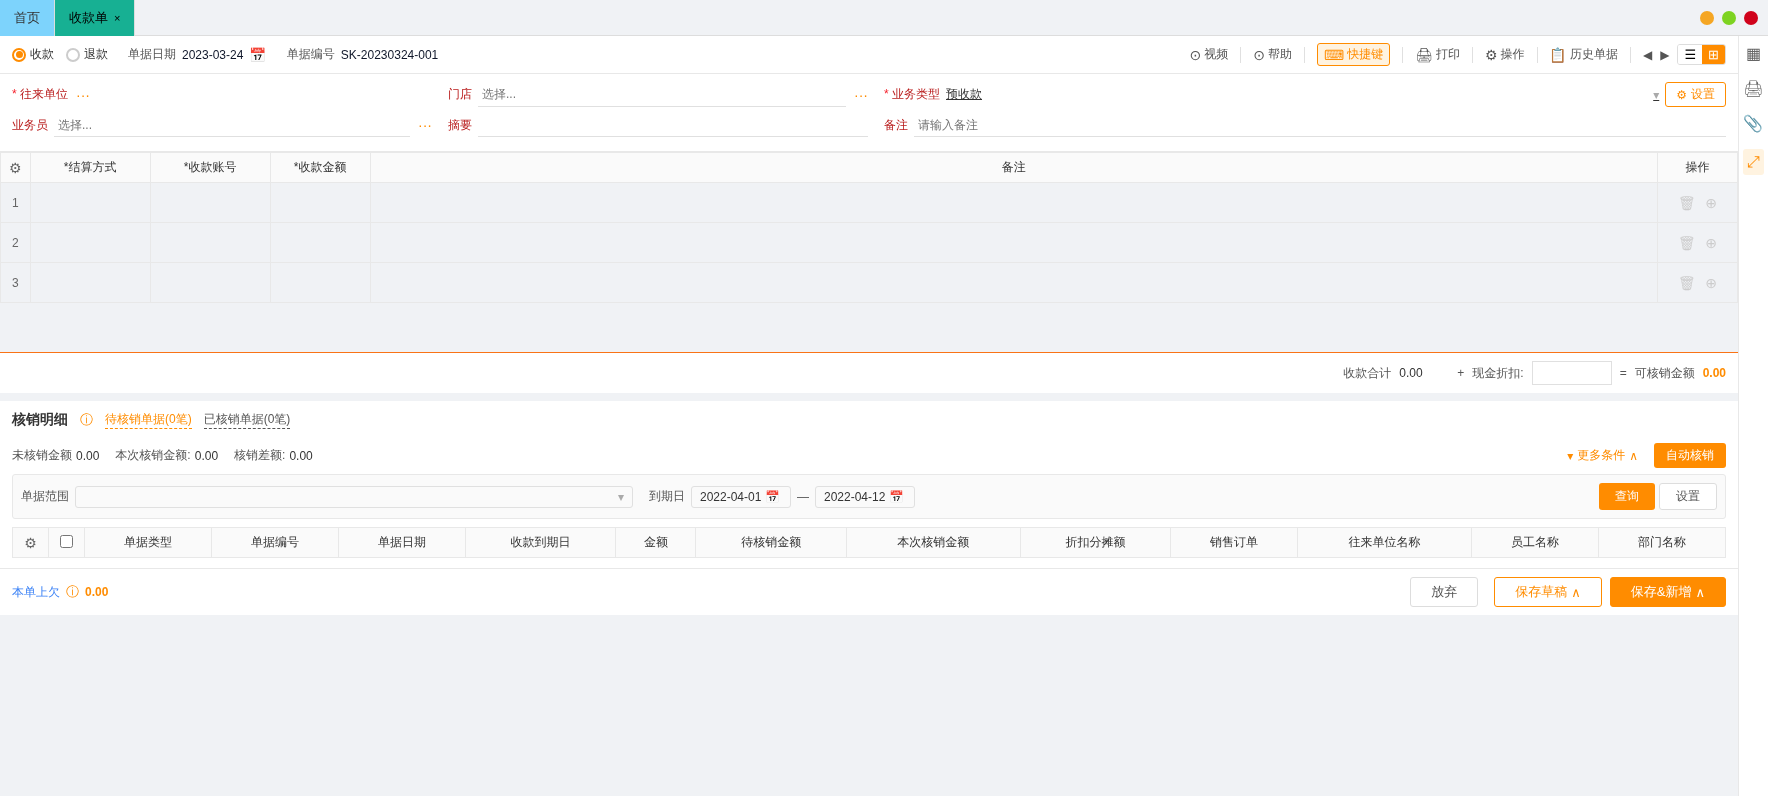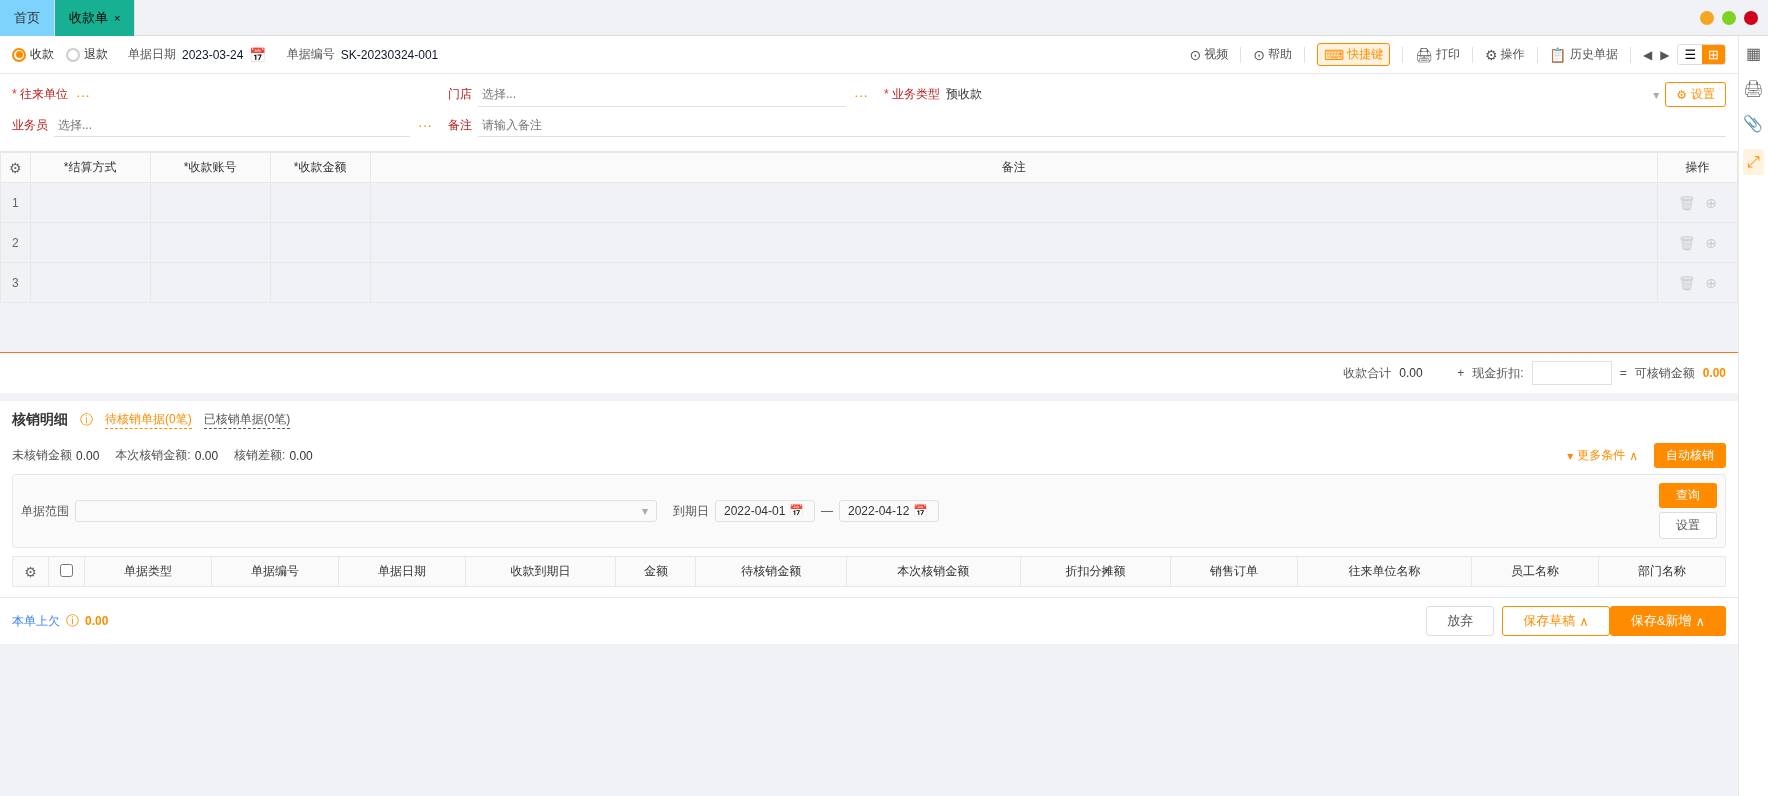--- a/index.html
+++ b/index.html
@@ -40,21 +40,21 @@
     .layout-btn.active { background: #ff8c00; color: #fff; }
 
     
     .form-area { padding: 8px 12px; background: #fff; border-bottom: 1px solid #e8e8e8; }
     .form-row { display: flex; align-items: center; gap: 16px; margin-bottom: 6px; }
     .form-field { display: flex; align-items: center; gap: 6px; flex: 1; }
     .field-label { color: #b91c1c; white-space: nowrap; min-width: fit-content; }
     .field-label.required::before { content: '* '; color: #f5222d; }
     .field-input { flex: 1; border: none; border-bottom: 1px solid #e0e0e0; padding: 2px 4px; color: #aaa; outline: none; font-size: 12px; height: 24px; }
     .field-more { color: #ff8c00; cursor: pointer; font-size: 14px; margin-left: 2px; }
-    .field-type-select { display: flex; align-items: center; gap: 20px; }
+    .field-type-select { display: flex; align-items: center; gap: 20px; text-decoration: underline; }
     .type-value { color: #333; }
     .type-arrow { color: #aaa; cursor: pointer; }
     .settings-btn { display: flex; align-items: center; gap: 4px; border: 1px solid #ff8c00; color: #ff8c00; padding: 3px 10px; border-radius: 3px; cursor: pointer; font-size: 12px; }
 
     
     .table-container { flex: 1; overflow: hidden; display: flex; flex-direction: column; }
     .data-table { width: 100%; border-collapse: collapse; }
     .table-header { background: #fafafa; }
     .th { padding: 6px 8px; border: 1px solid #e8e8e8; text-align: center; font-weight: normal; color: #333; white-space: nowrap; }
     .th-settings { width: 40px; text-align: center; }
@@ -92,21 +92,21 @@
     .stat-spacer { flex: 1; }
     .more-conditions { display: flex; align-items: center; gap: 4px; color: #ff8c00; cursor: pointer; }
     .auto-btn { background: #ff8c00; color: #fff; border: none; padding: 4px 12px; border-radius: 3px; cursor: pointer; font-size: 12px; }
     .filter-field { display: flex; align-items: center; gap: 6px; }
     .filter-label { color: #555; white-space: nowrap; }
     .filter-select { display: flex; align-items: center; gap: 4px; border: 1px solid #e0e0e0; padding: 3px 8px; border-radius: 3px; min-width: 200px; cursor: pointer; }
     .filter-arrow { color: #aaa; margin-left: auto; }
     .filter-date { display: flex; align-items: center; gap: 4px; border: 1px solid #e0e0e0; padding: 3px 8px; border-radius: 3px; cursor: pointer; min-width: 100px; }
     .query-btn { background: #ff8c00; color: #fff; border: none; padding: 4px 16px; border-radius: 3px; cursor: pointer; font-size: 12px; }
     .settings-btn2 { background: #fff; color: #555; border: 1px solid #ddd; padding: 4px 16px; border-radius: 3px; cursor: pointer; font-size: 12px; }
-    .btn-group { display: flex; flex-direction: column; gap: 4px; }
+    .btn-group { display: flex; flex-direction: row; gap: 4px; }
     .date-sep { color: #555; }
 
     
     .sub-table { width: 100%; border-collapse: collapse; }
     .sub-th { padding: 6px 8px; border: 1px solid #e8e8e8; background: #fafafa; text-align: center; font-weight: normal; color: #333; white-space: nowrap; }
 
     
     .footer { display: flex; align-items: center; padding: 8px 12px; border-top: 1px solid #e8e8e8; background: #fff; }
     .footer-info { display: flex; align-items: center; gap: 6px; }
     .footer-label { color: #3b82f6; }
@@ -227,20 +227,24 @@
           <span>⚙</span>
           <span>设置</span>
         </div>
       </div>
     </div>
     <div class="form-row">
       <div class="form-field" style="max-width: 420px;">
         <span class="field-label">业务员</span>
         <input class="field-input" type="text" placeholder="选择..." style="">
         <span class="field-more">···</span>
+      </div>
+      <div class="form-field" style="max-width: 420px;">
+        <span class="field-label">摘要</span>
+        <input class="field-input" type="text" style="">
       </div>
       <div class="form-field" style="flex: 1;">
         <span class="field-label">备注</span>
         <input class="field-input" type="text" placeholder="请输入备注" style="">
       </div>
     </div>
   </div>
 
   <div class="table-container" style="max-height: 200px; overflow-y: auto;">
     <table class="data-table">
@@ -389,25 +393,25 @@
   </div>
 
   <div class="footer">
     <div class="footer-info">
       <span class="footer-label">本单上欠</span>
       <span class="info-icon">ⓘ</span>
       <span class="footer-value">0.00</span>
     </div>
     <div class="footer-spacer"></div>
     <button class="footer-btn btn-discard">放弃</button>
-    <button class="footer-btn btn-draft" style="margin-left: 8px;">
+    <button class="footer-btn btn-draft" style="margin-left: 16px;">
       <span>保存草稿</span>
       <span>∧</span>
     </button>
-    <button class="footer-btn btn-save" style="">
+    <button class="footer-btn btn-save" style="margin-left: 8px;">
       <span>保存&amp;新增</span>
       <span>∧</span>
     </button>
   </div>
 </div>
 
 <div class="right-panel">
   <span class="right-icon">▦</span>
   <span class="right-icon">🖨</span>
   <span class="right-icon">📎</span>

